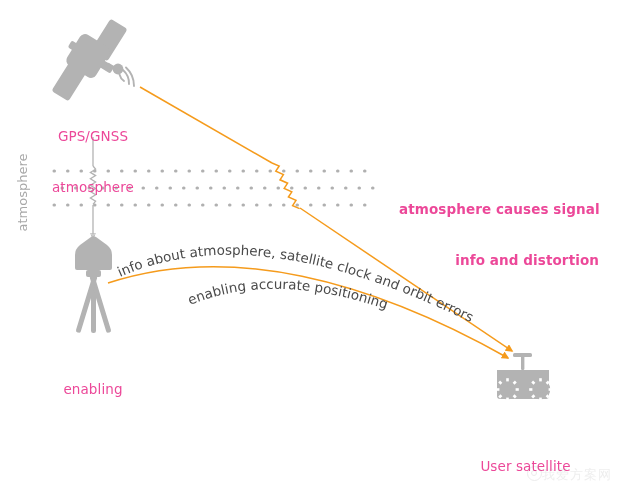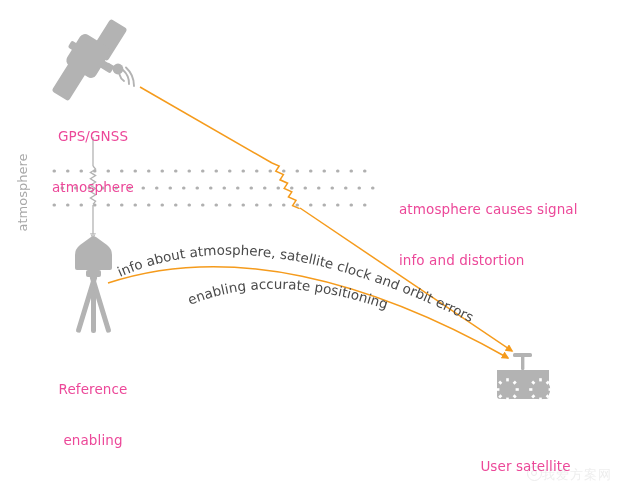--- a/index.html
+++ b/index.html
@@ -30,21 +30,21 @@
   .lbl {
     position: absolute;
     font-family: "DejaVu Sans", sans-serif;
     color: #ec4899;
     font-size: 13.5px;
     line-height: 17px;
     white-space: pre;
     letter-spacing: 0.1px;
   }
   .lbl-center { text-align: center; }
-  .lbl-left { text-align: left; }
+  .lbl-left { text-align: right; font-weight: bold; }
   #label-atmosphere {
     position: absolute;
     left: -23px;
     top: 185px;
     width: 90px;
     text-align: center;
     transform: rotate(-90deg);
     transform-origin: 50% 50%;
     color: #a8a8a8;
     font-size: 13px;
@@ -209,21 +209,20 @@
     </g>
 
   </svg>
 
   <div class="lbl lbl-center" style="left:18px; top:94px; width:150px;">
     <div>GPS/GNSS</div>
     <div>atmosphere</div>
   </div>
 
   <div class="lbl lbl-center" style="left:18px; top:347px; width:150px;">
-    <div>Reference</div>
     <div>enabling</div>
   </div>
 
   <div class="lbl lbl-center" style="left:448px; top:424px; width:155px;">
     <div>User satellite</div>
     
   </div>
 
   <div class="lbl lbl-left" style="left:399px; top:167px; width:200px;">
     <div>atmosphere causes signal</div>

